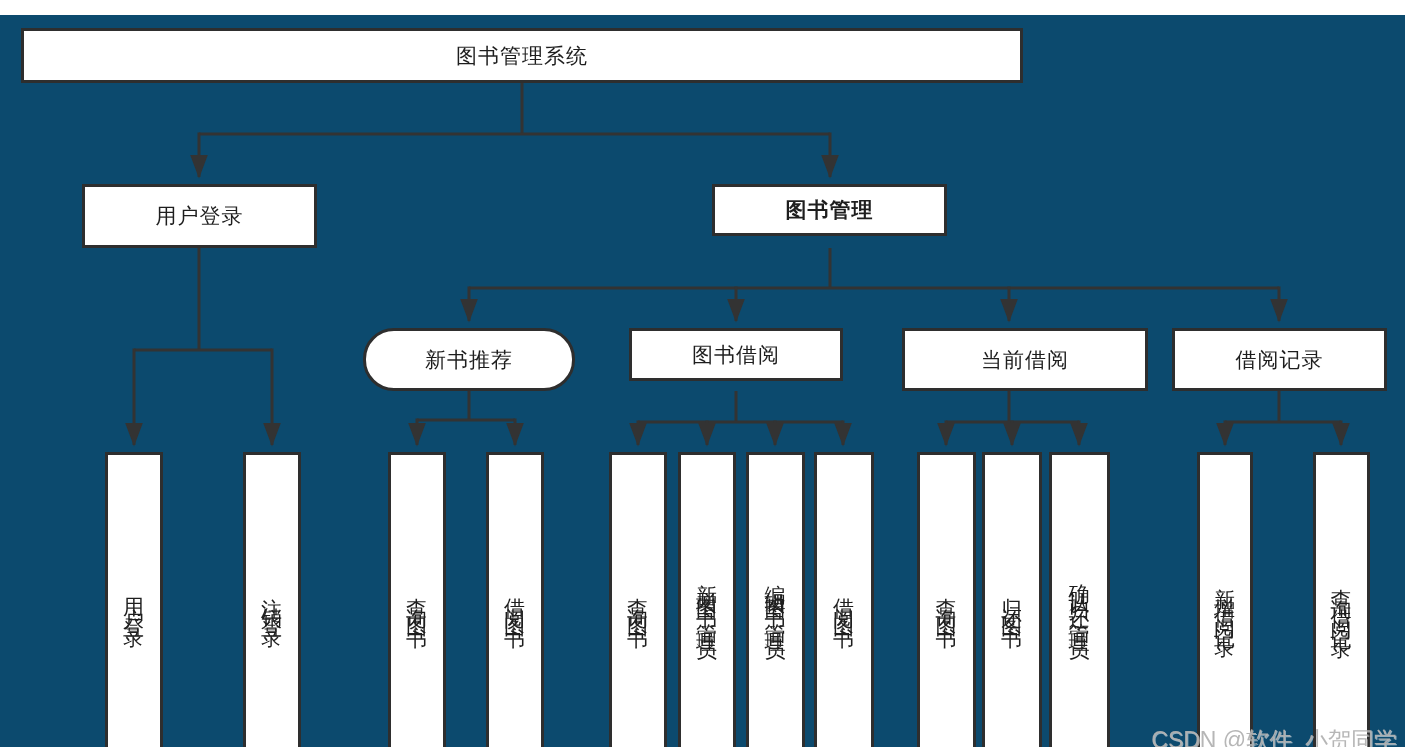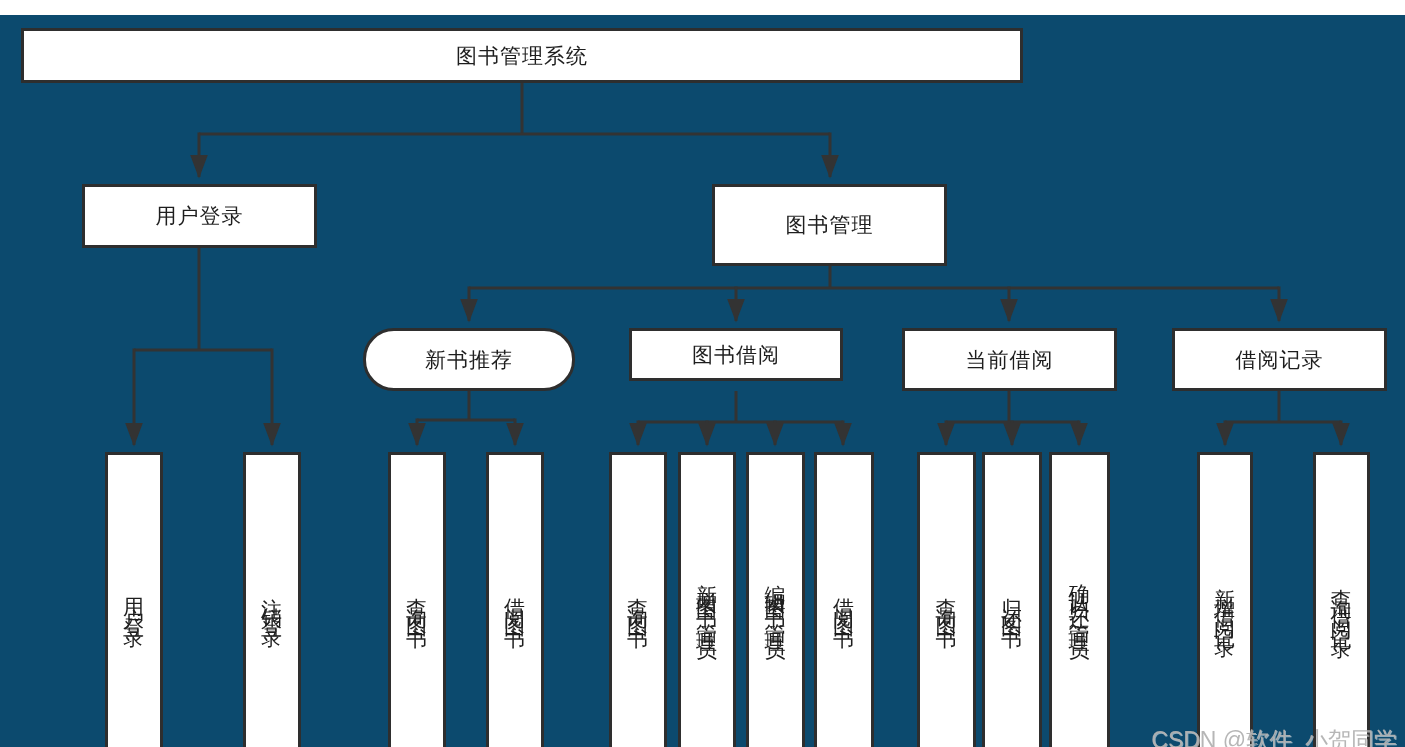--- a/index.html
+++ b/index.html
@@ -110,31 +110,31 @@
     </g>
   </svg>
 
   <div class="hbox" style="left:21px;top:13px;width:1002px;height:55px;">
     <span>图书管理系统</span>
   </div>
 
   <div class="hbox" style="left:82px;top:169px;width:235px;height:64px;">
     <span>用户登录</span>
   </div>
-  <div class="hbox" style="left:712px;top:169px;width:235px;height:82px;">
+  <div class="hbox" style="left:712px;top:169px;width:235px;height:52px;font-weight:bold;">
     <span>图书管理</span>
   </div>
 
   <div class="hbox" style="left:363px;top:313px;width:212px;height:63px;border-radius:31px;">
     <span>新书推荐</span>
   </div>
   <div class="hbox" style="left:629px;top:313px;width:214px;height:53px;">
     <span>图书借阅</span>
   </div>
-  <div class="hbox" style="left:902px;top:313px;width:215px;height:63px;">
+  <div class="hbox" style="left:902px;top:313px;width:246px;height:63px;">
     <span>当前借阅</span>
   </div>
   <div class="hbox" style="left:1172px;top:313px;width:215px;height:63px;justify-content:center;">
     <span>借阅记录</span>
   </div>
 
   <div class="vbox" style="left:105px;top:437px;width:58px;height:298px;">
     <span>用户登录</span>
   </div>
   <div class="vbox" style="left:243px;top:437px;width:58px;height:298px;">

